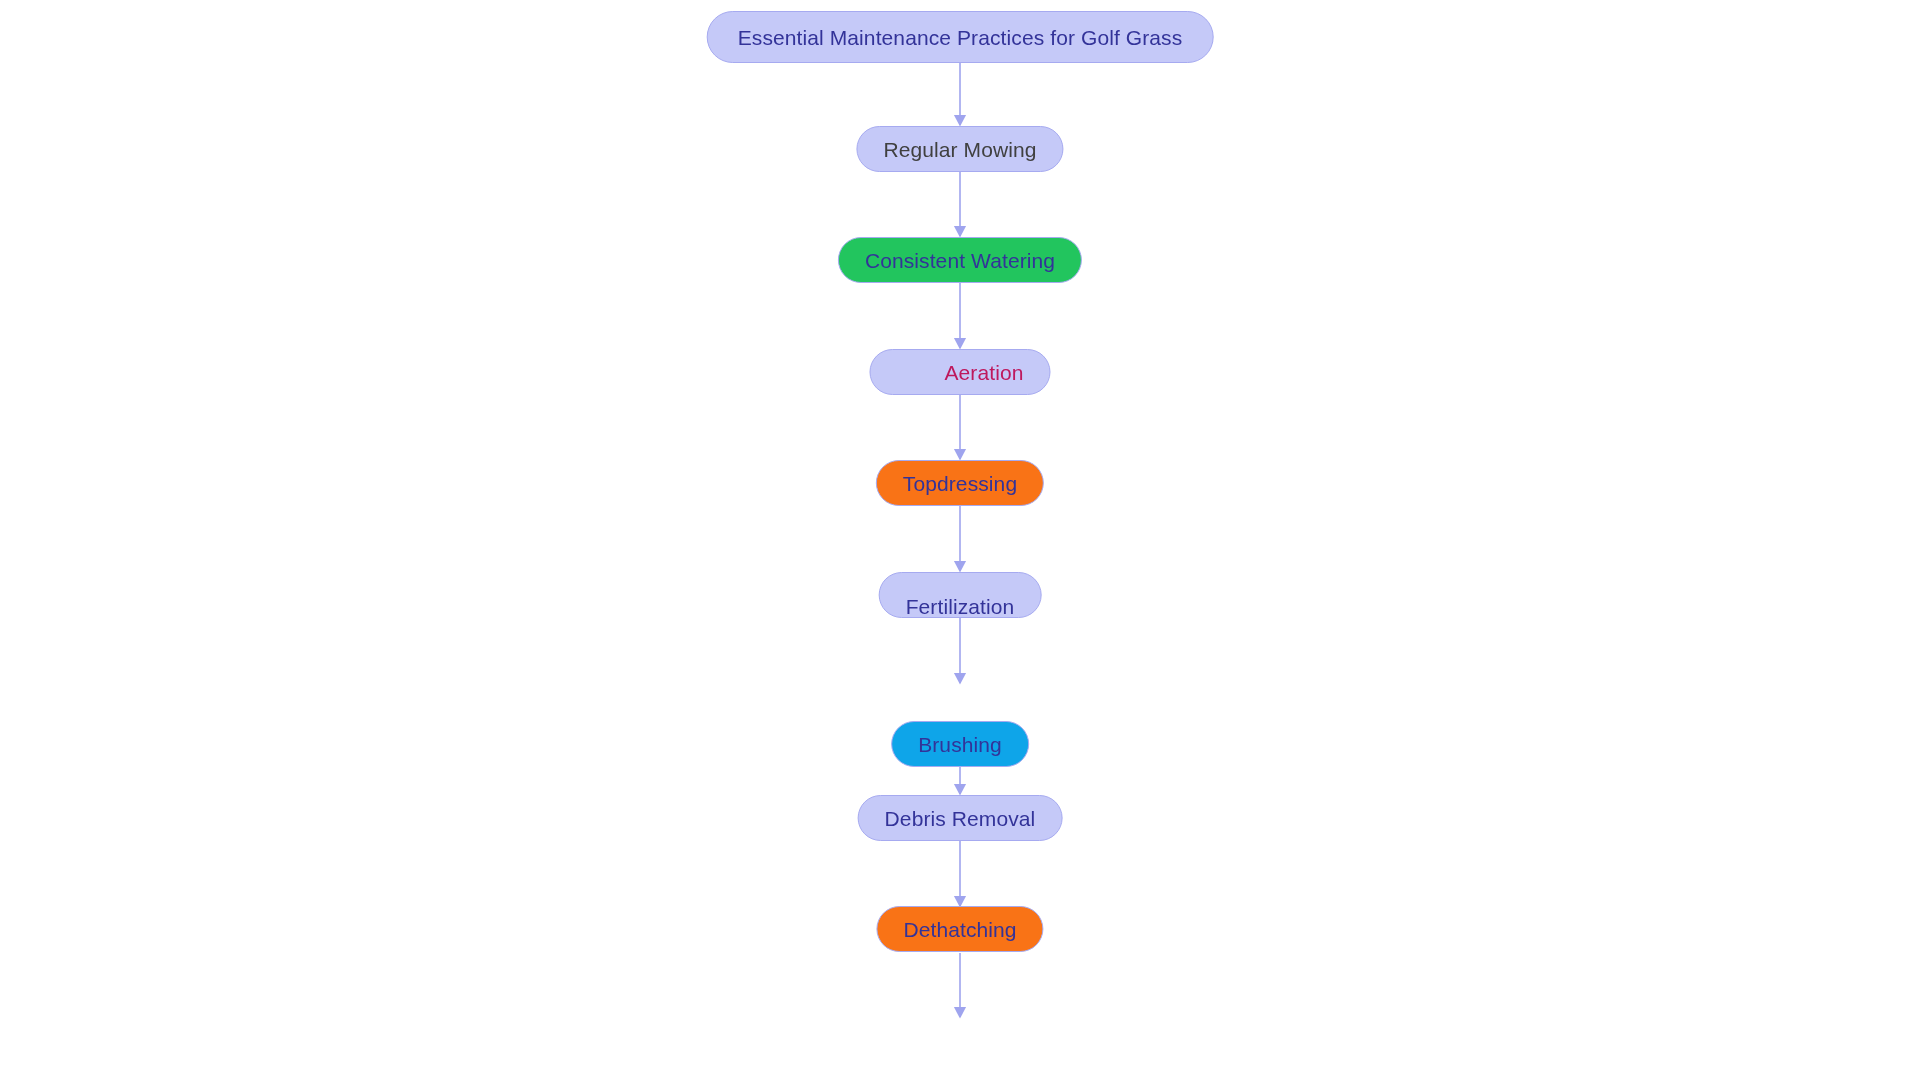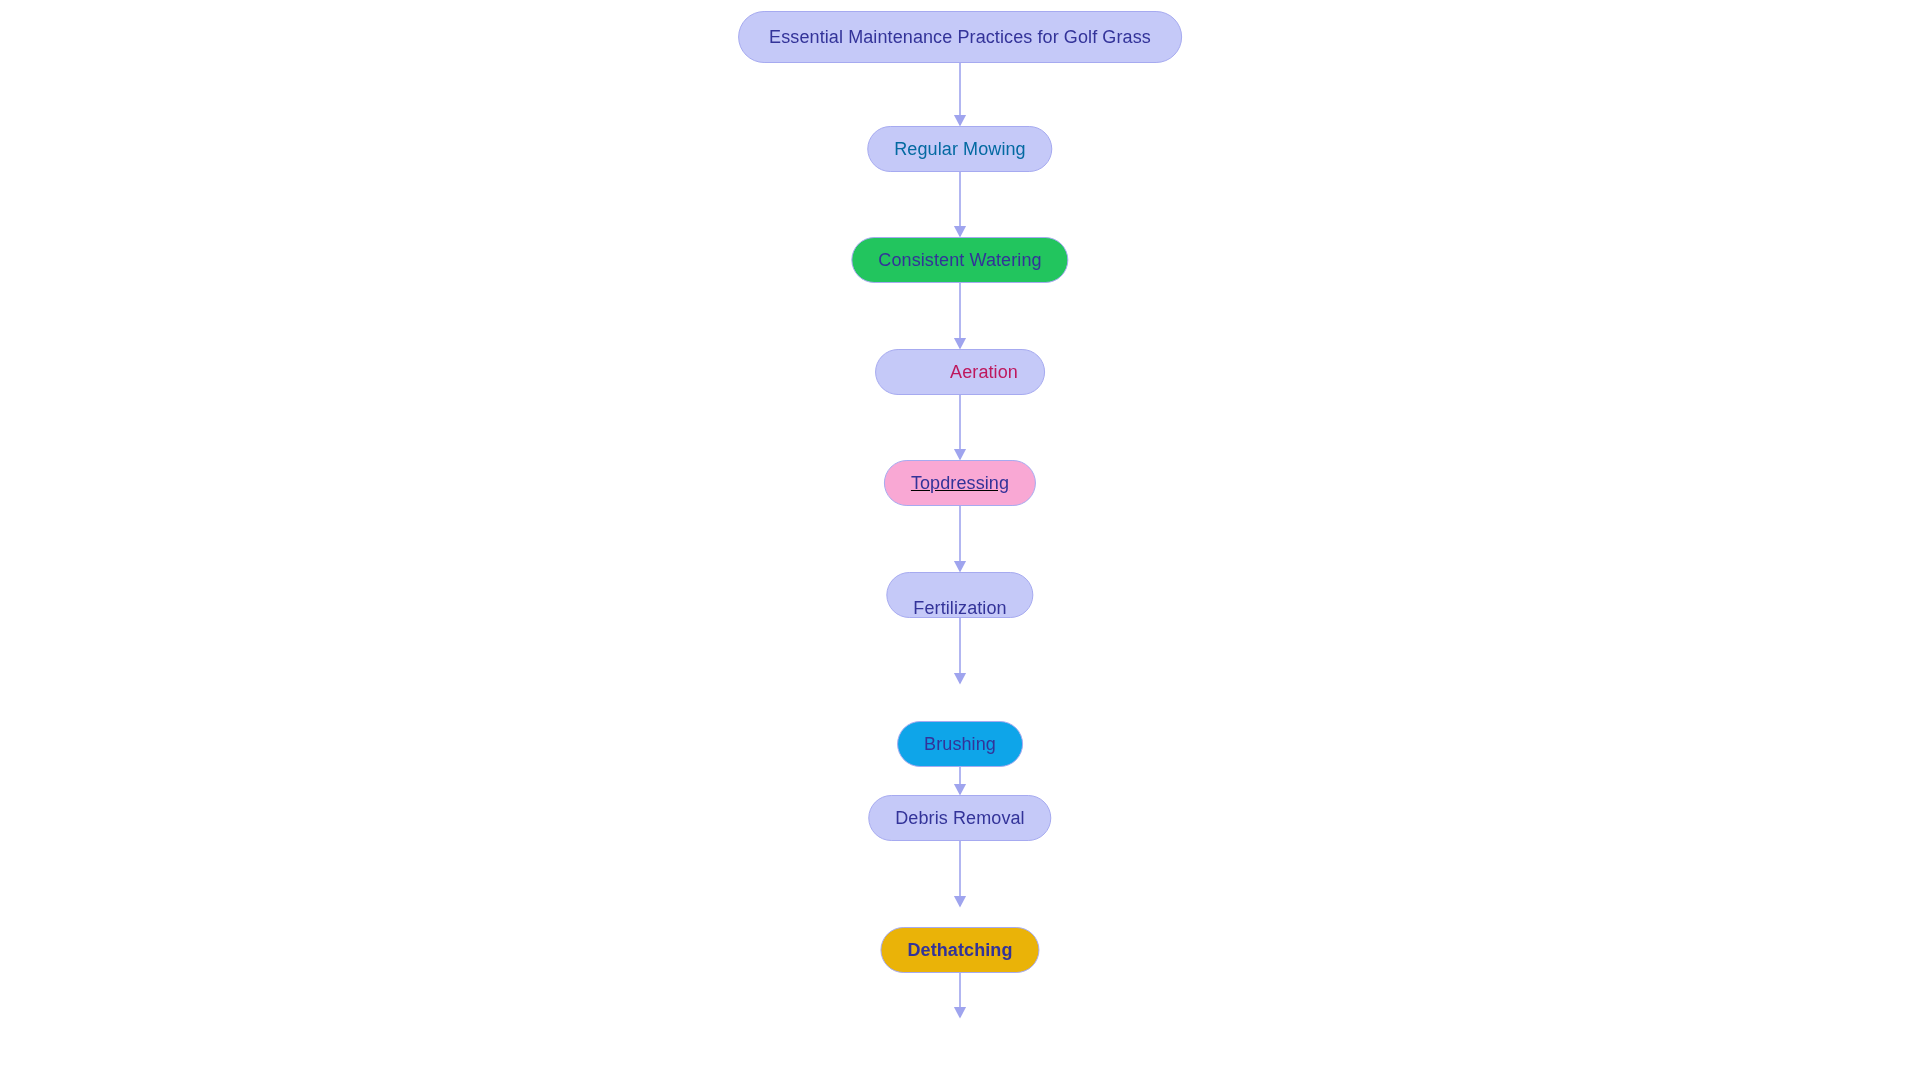--- a/index.html
+++ b/index.html
@@ -52,21 +52,21 @@
     background: #c5c9f8;
     border: 1px solid #a6aaf0;
     border-radius: 999px;
     height: 46px;
     padding: 0 26px;
     white-space: nowrap;
   }
 
   .flow-node .node-label {
     font-family: "Liberation Sans", "DejaVu Sans", sans-serif;
-    font-size: 18px;
+    font-size: 21px;
     line-height: 1;
     color: #333399;
     letter-spacing: 0.1px;
     -webkit-font-smoothing: antialiased;
   }
 
   
   .flow-node.is-root {
     height: 52px;
     padding: 0 30px;
@@ -94,38 +94,38 @@
         <line x1="960" y1="841" x2="960" y2="906" stroke="#9fa4ee" stroke-width="1.6" marker-end="url(#arrowhead)"></line>
         <line x1="960" y1="953" x2="960" y2="1017" stroke="#9fa4ee" stroke-width="1.6" marker-end="url(#arrowhead)"></line>
       </g>
   </svg>
 
   <div id="node-column">
       <div class="flow-node is-root" style="top: 11px; background: rgb(197, 201, 248); border-color: rgb(166, 170, 240);">
         <span class="node-label" style="color: rgb(51, 51, 153);">Essential Maintenance Practices for Golf Grass</span>
       </div>
       <div class="flow-node" style="top: 126px; background: rgb(197, 201, 248); border-color: rgb(166, 170, 240);">
-        <span class="node-label" style="color: #0369a1;">Regular Mowing</span>
+        <span class="node-label" style="color: #404040;">Regular Mowing</span>
       </div>
       <div class="flow-node" style="top: 237px; background: #22c55e; border-color: rgb(166, 170, 240);">
         <span class="node-label" style="color: rgb(51, 51, 153);">Consistent Watering</span>
       </div>
       <div class="flow-node" style="top: 349px; background: rgb(197, 201, 248); border-color: rgb(166, 170, 240);">
         <span class="node-label" style="color: #be185d; margin-left: 48px;">Aeration</span>
       </div>
-      <div class="flow-node" style="top: 460px; background: #f9a8d4; border-color: rgb(166, 170, 240); text-decoration: underline;">
+      <div class="flow-node" style="top: 460px; background: #f97316; border-color: rgb(166, 170, 240);">
         <span class="node-label" style="color: rgb(51, 51, 153);">Topdressing</span>
       </div>
       <div class="flow-node" style="top: 572px; background: rgb(197, 201, 248); border-color: rgb(166, 170, 240); align-items: flex-end;">
         <span class="node-label" style="color: rgb(51, 51, 153);">Fertilization</span>
       </div>
       <div class="flow-node" style="top: 721px; background: #0ea5e9; border-color: rgb(166, 170, 240);">
         <span class="node-label" style="color: rgb(51, 51, 153);">Brushing</span>
       </div>
       <div class="flow-node" style="top: 795px; background: rgb(197, 201, 248); border-color: rgb(166, 170, 240);">
         <span class="node-label" style="color: rgb(51, 51, 153);">Debris Removal</span>
       </div>
-      <div class="flow-node" style="top: 927px; background: #eab308; border-color: rgb(166, 170, 240); font-weight: bold;">
+      <div class="flow-node" style="top: 906px; background: #f97316; border-color: rgb(166, 170, 240);">
         <span class="node-label" style="color: rgb(51, 51, 153);">Dethatching</span>
       </div>
     </div>
 
 </div>
 
 </body></html>

